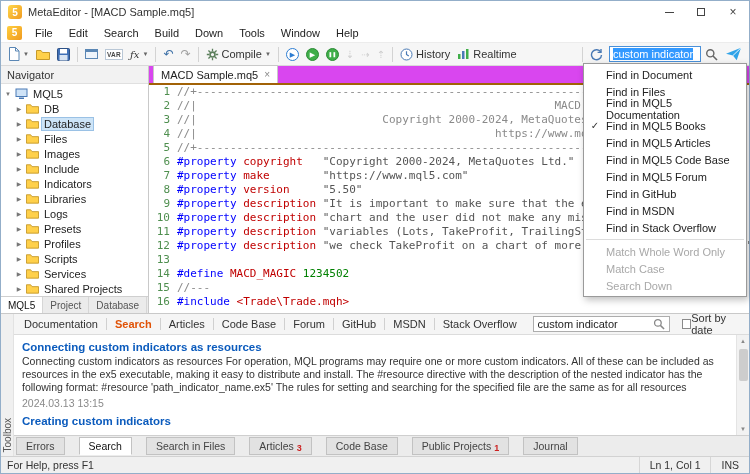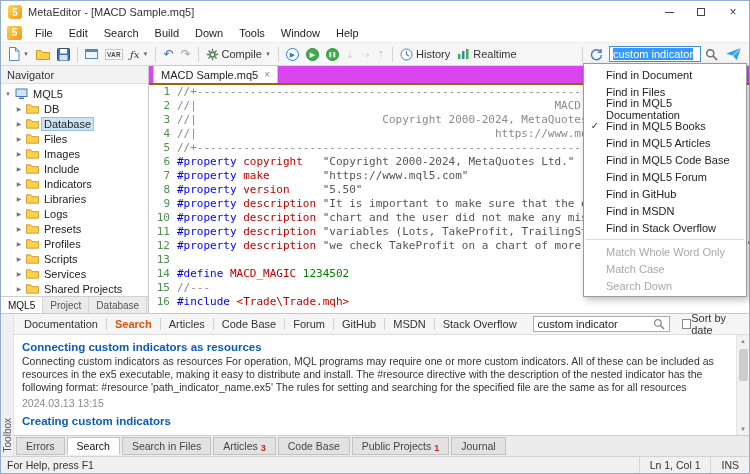--- a/index.html
+++ b/index.html
@@ -87,21 +87,21 @@
   .sort{display:flex;align-items:center;gap:0;margin-left:10px;color:#333;}
   .cb{width:10px;height:10px;border:1px solid #8a8a8a;background:#fff;display:inline-block;}
   .tb-content{flex:1 1 auto;background:#fff;overflow:hidden;position:relative;padding:4px 18px 2px 8px;}
   .r-title{color:var(--link-blue,#0b5bbd);font-weight:bold;font-size:11.5px;margin-top:2px;margin-bottom:2px;}
   .r-body{color:#333;font-size:10.5px;line-height:13px;max-height:39px;overflow:hidden;margin-bottom:2px;}
   .r-date{color:#8a8a8a;font-size:10.5px;margin:3px 0 6px 0;}
   .scrollbar-v{position:absolute;top:0;right:0;width:13px;height:100%;background:#f2f2f2;border-left:1px solid #e4e4e4;display:flex;flex-direction:column;align-items:center;}
   .sb-arrow{height:12px;display:flex;align-items:center;justify-content:center;font-size:6px;color:#888;width:100%;}
   .sb-thumb{width:9px;height:32px;background:#cdcdcd;border-radius:2px;margin-top:2px;}
   .sb-spacer{flex:1;}
-  .tb-bottom{height:21px;flex:0 0 auto;display:flex;align-items:flex-start;background:#ececec;border-top:1px solid #cfcfcf;padding:1px 2px 0 2px;gap:2px;}
+  .tb-bottom{height:21px;flex:0 0 auto;display:flex;align-items:flex-start;background:#ececec;border-top:1px solid #cfcfcf;padding:1px 2px 0 2px;gap:14px;}
   .btab{height:18px;display:flex;align-items:center;padding:0 9px;background:#e2e2e2;border:1px solid #c2c2c2;color:#444;white-space:nowrap;font-size:10.5px;}
   .btab.active{background:#fff;color:#111;border-bottom-color:#fff;}
   .badge{color:var(--badge-red,#cc2222);font-size:9px;margin-left:3px;font-weight:bold;position:relative;top:2px;}
 
   
   .statusbar{height:17px;flex:0 0 auto;background:#f0f0f0;border-top:1px solid #d2d2d2;display:flex;align-items:center;font-size:10.5px;color:#333;}
   .sb-left{padding:0 6px;flex:1 1 auto;}
   .sb-cell{padding:0 10px;border-left:1px solid #d6d6d6;height:100%;display:flex;align-items:center;white-space:nowrap;}
 
   svg{display:block;flex:0 0 auto;}

